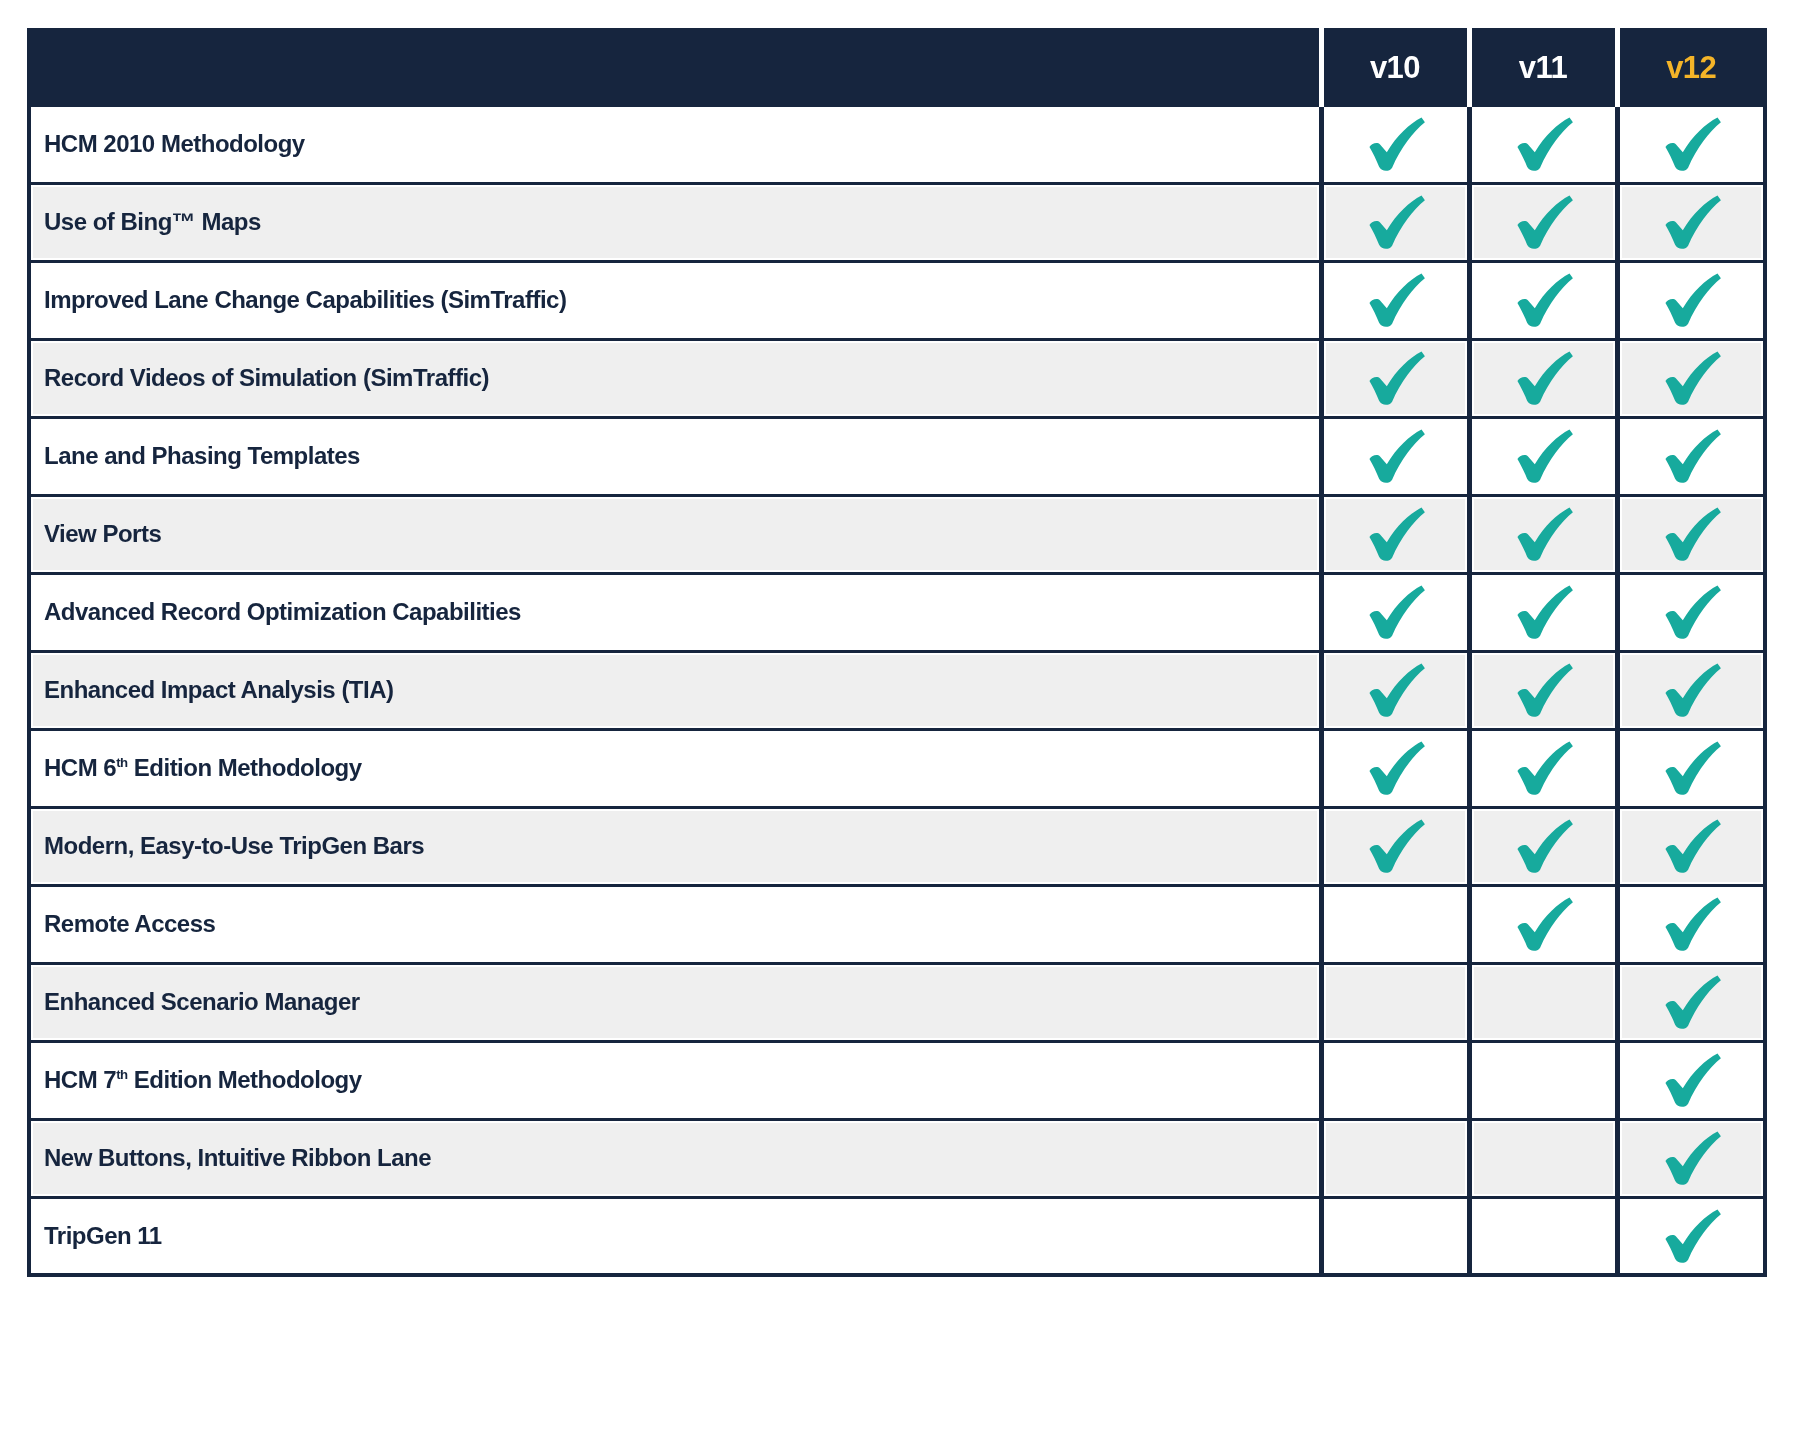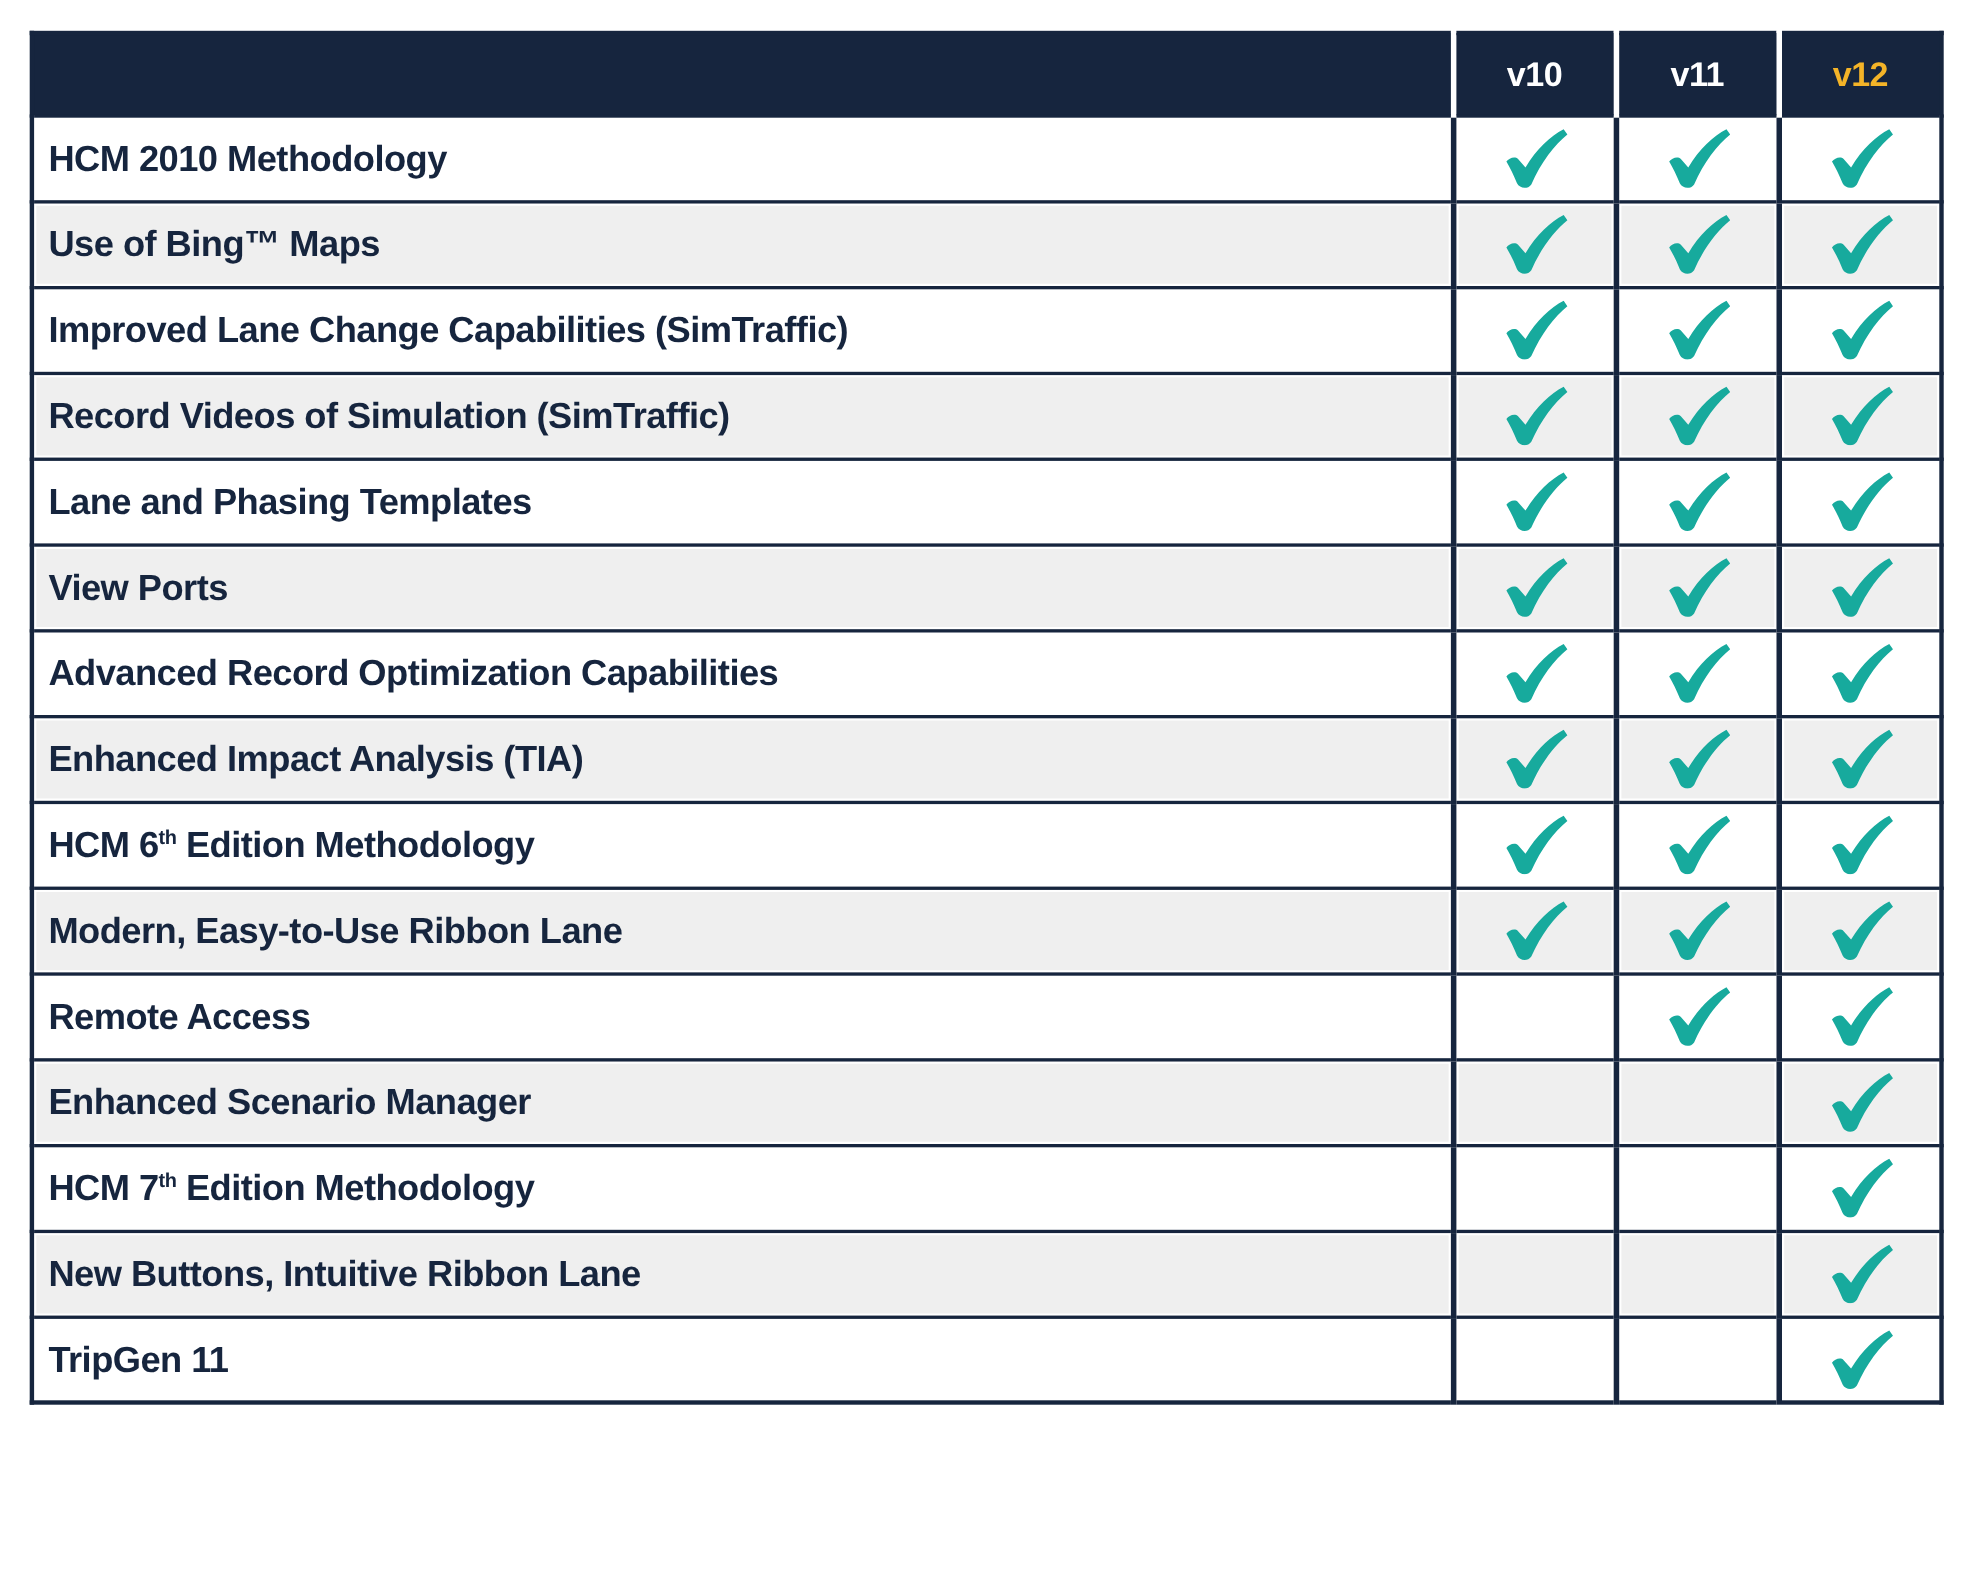--- a/index.html
+++ b/index.html
@@ -51,21 +51,21 @@
   tbody td{
     border-top:3px solid var(--border);
     box-shadow:inset 0 0 0 2px var(--row-bg);
     vertical-align:middle;
     padding:0;
   }
   tbody td.vcol{border-left:5px solid var(--border);}
   td.feature{
     color:var(--text);
     font-weight:700;
-    font-size:33px;
+    font-size:24px;
     letter-spacing:-0.5px;
     padding-left:13px;
   }
   td.feature sup{
     font-size:0.55em;
     line-height:0;
     vertical-align:super;
   }
   td.check{text-align:center;}
   .check-svg{
@@ -251,21 +251,21 @@
     <path d="M5.5 31 C8 27.5 13.5 25.5 16.5 28.5 L23.5 36.5 C34 19 47 7 59.5 0.5 L63 5.5 C51 15 38 32 29 52.5 C25.5 57.5 18 56.5 15.5 51.5 C12.5 44 9 37 5.5 31 Z"></path>
   </svg>
 </td>
         <td class="check vcol">
   <svg class="check-svg" viewBox="0 0 64 56" aria-hidden="true">
     <path d="M5.5 31 C8 27.5 13.5 25.5 16.5 28.5 L23.5 36.5 C34 19 47 7 59.5 0.5 L63 5.5 C51 15 38 32 29 52.5 C25.5 57.5 18 56.5 15.5 51.5 C12.5 44 9 37 5.5 31 Z"></path>
   </svg>
 </td>
       </tr>
       <tr>
-        <td class="feature"><span>Modern, Easy-to-Use Ribbon Lane</span><sup></sup><span></span></td>
+        <td class="feature"><span>Modern, Easy-to-Use TripGen Bars</span><sup></sup><span></span></td>
         <td class="check vcol">
   <svg class="check-svg" viewBox="0 0 64 56" aria-hidden="true">
     <path d="M5.5 31 C8 27.5 13.5 25.5 16.5 28.5 L23.5 36.5 C34 19 47 7 59.5 0.5 L63 5.5 C51 15 38 32 29 52.5 C25.5 57.5 18 56.5 15.5 51.5 C12.5 44 9 37 5.5 31 Z"></path>
   </svg>
 </td>
         <td class="check vcol">
   <svg class="check-svg" viewBox="0 0 64 56" aria-hidden="true">
     <path d="M5.5 31 C8 27.5 13.5 25.5 16.5 28.5 L23.5 36.5 C34 19 47 7 59.5 0.5 L63 5.5 C51 15 38 32 29 52.5 C25.5 57.5 18 56.5 15.5 51.5 C12.5 44 9 37 5.5 31 Z"></path>
   </svg>
 </td>

